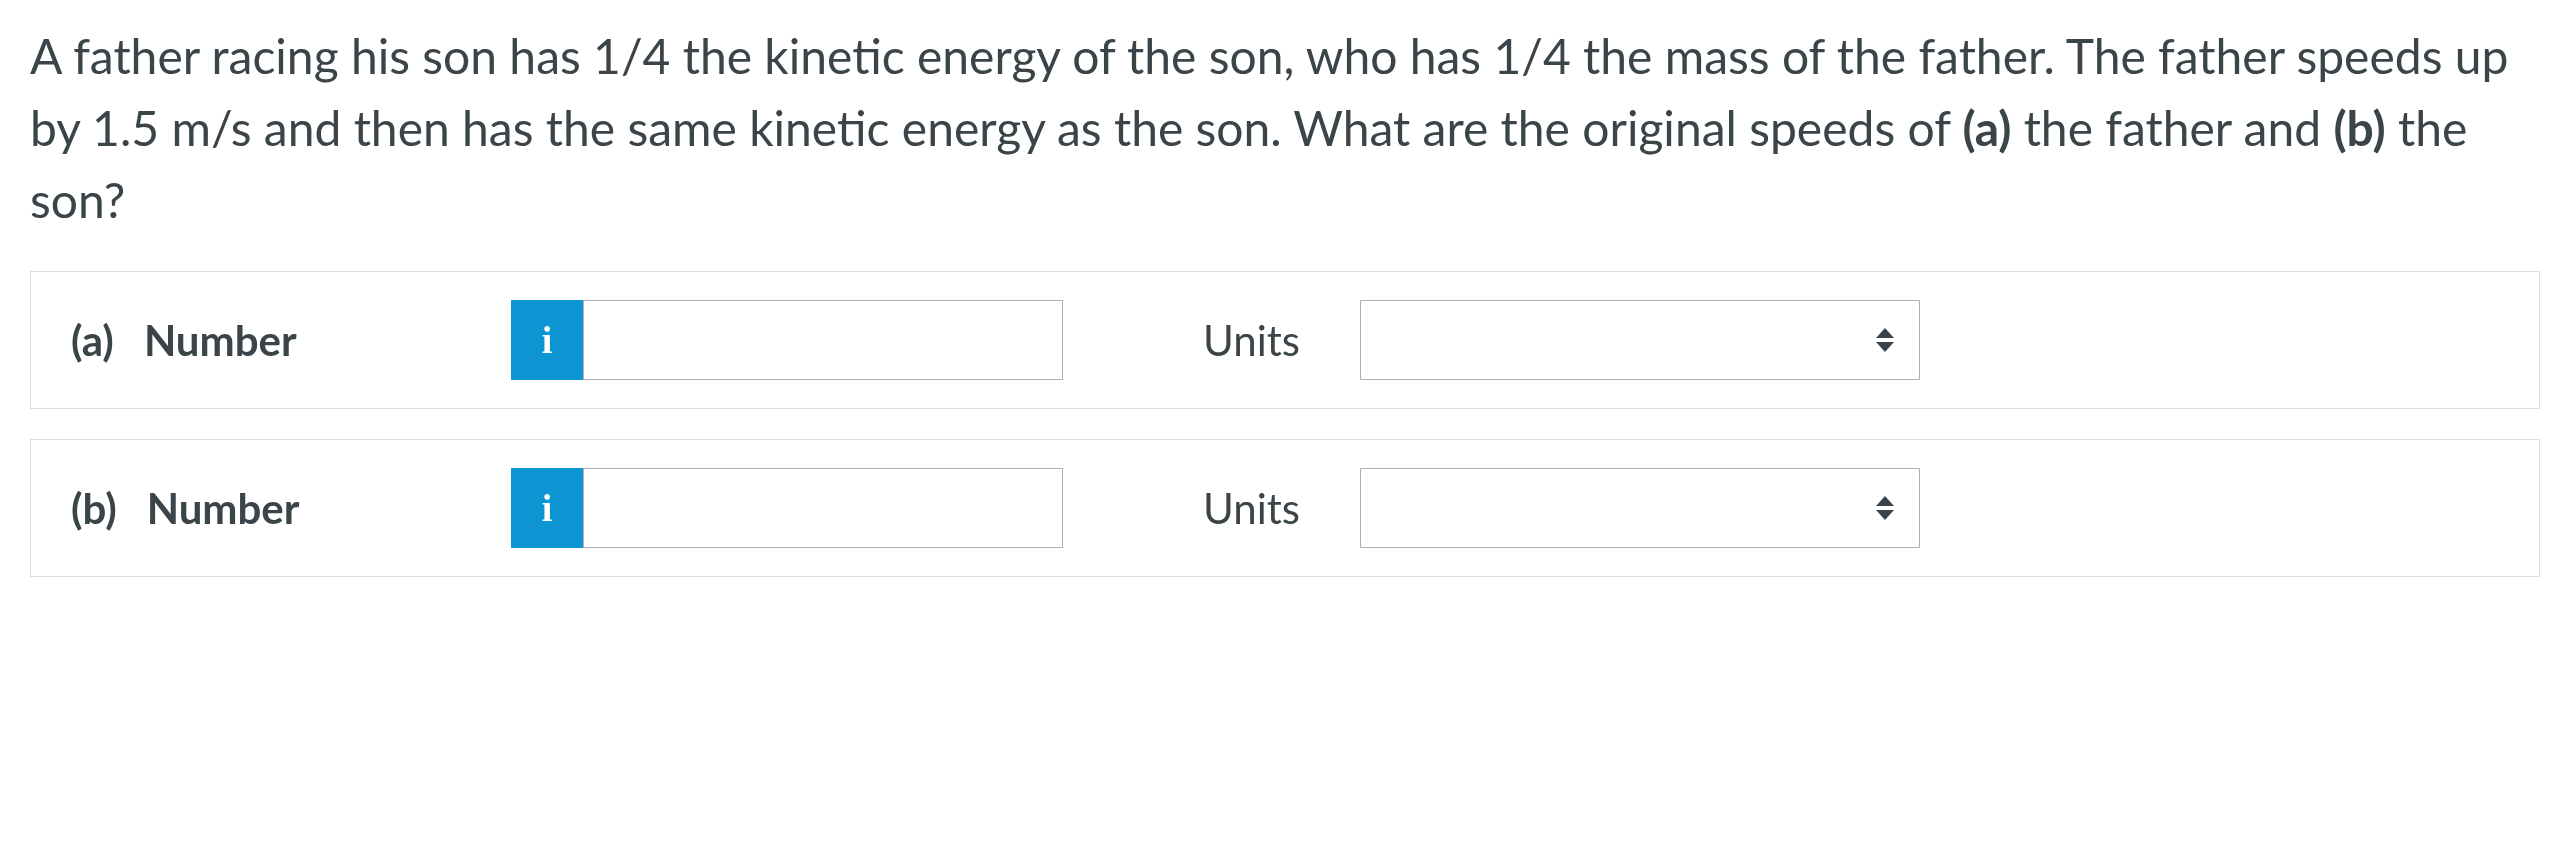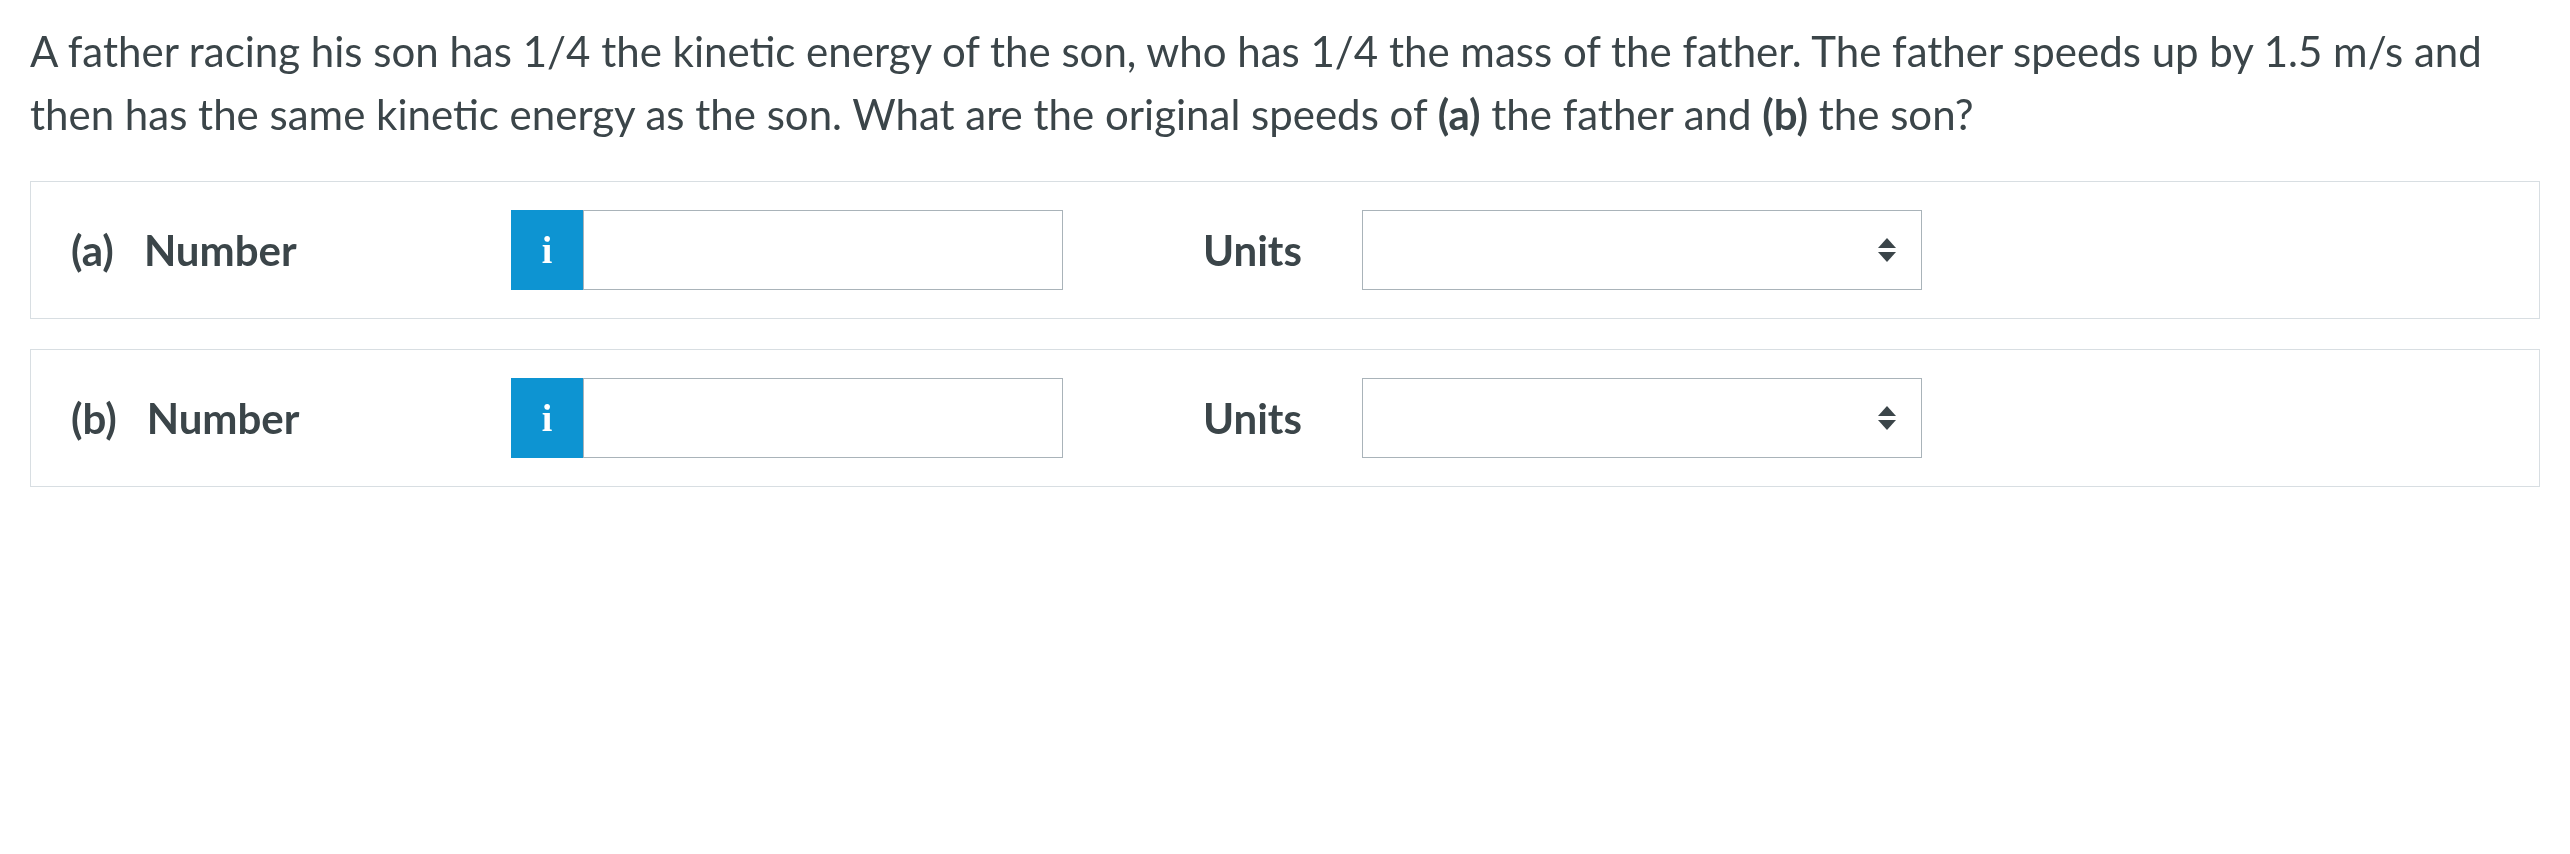--- a/index.html
+++ b/index.html
@@ -8,21 +8,21 @@
       padding: 0;
     }
     body {
       font-family: 'Lato', 'Helvetica Neue', Arial, sans-serif;
       background: #ffffff;
       padding: 20px 30px;
       color: #3b4549;
       width: 2570px;
     }
     .question-text {
-      font-size: 42px;
+      font-size: 48px;
       line-height: 1.5;
       color: #3b4549;
       margin-bottom: 35px;
       font-weight: 400;
     }
     .question-text .bold {
       font-weight: 700;
     }
     .answer-row {
       border: 1px solid #d8dee2;
@@ -72,21 +72,21 @@
       font-size: 36px;
       padding: 0 16px;
       outline: none;
       background: #ffffff;
     }
     .units-label {
       font-size: 42px;
       color: #3b4549;
       margin-left: 140px;
       margin-right: 60px;
-      font-weight: 700;
+      font-weight: 400;
     }
     .units-select-wrapper {
       position: relative;
       display: inline-flex;
       align-items: center;
     }
     .units-select {
       border: 1px solid #a9b3b9;
       width: 560px;
       height: 80px;

